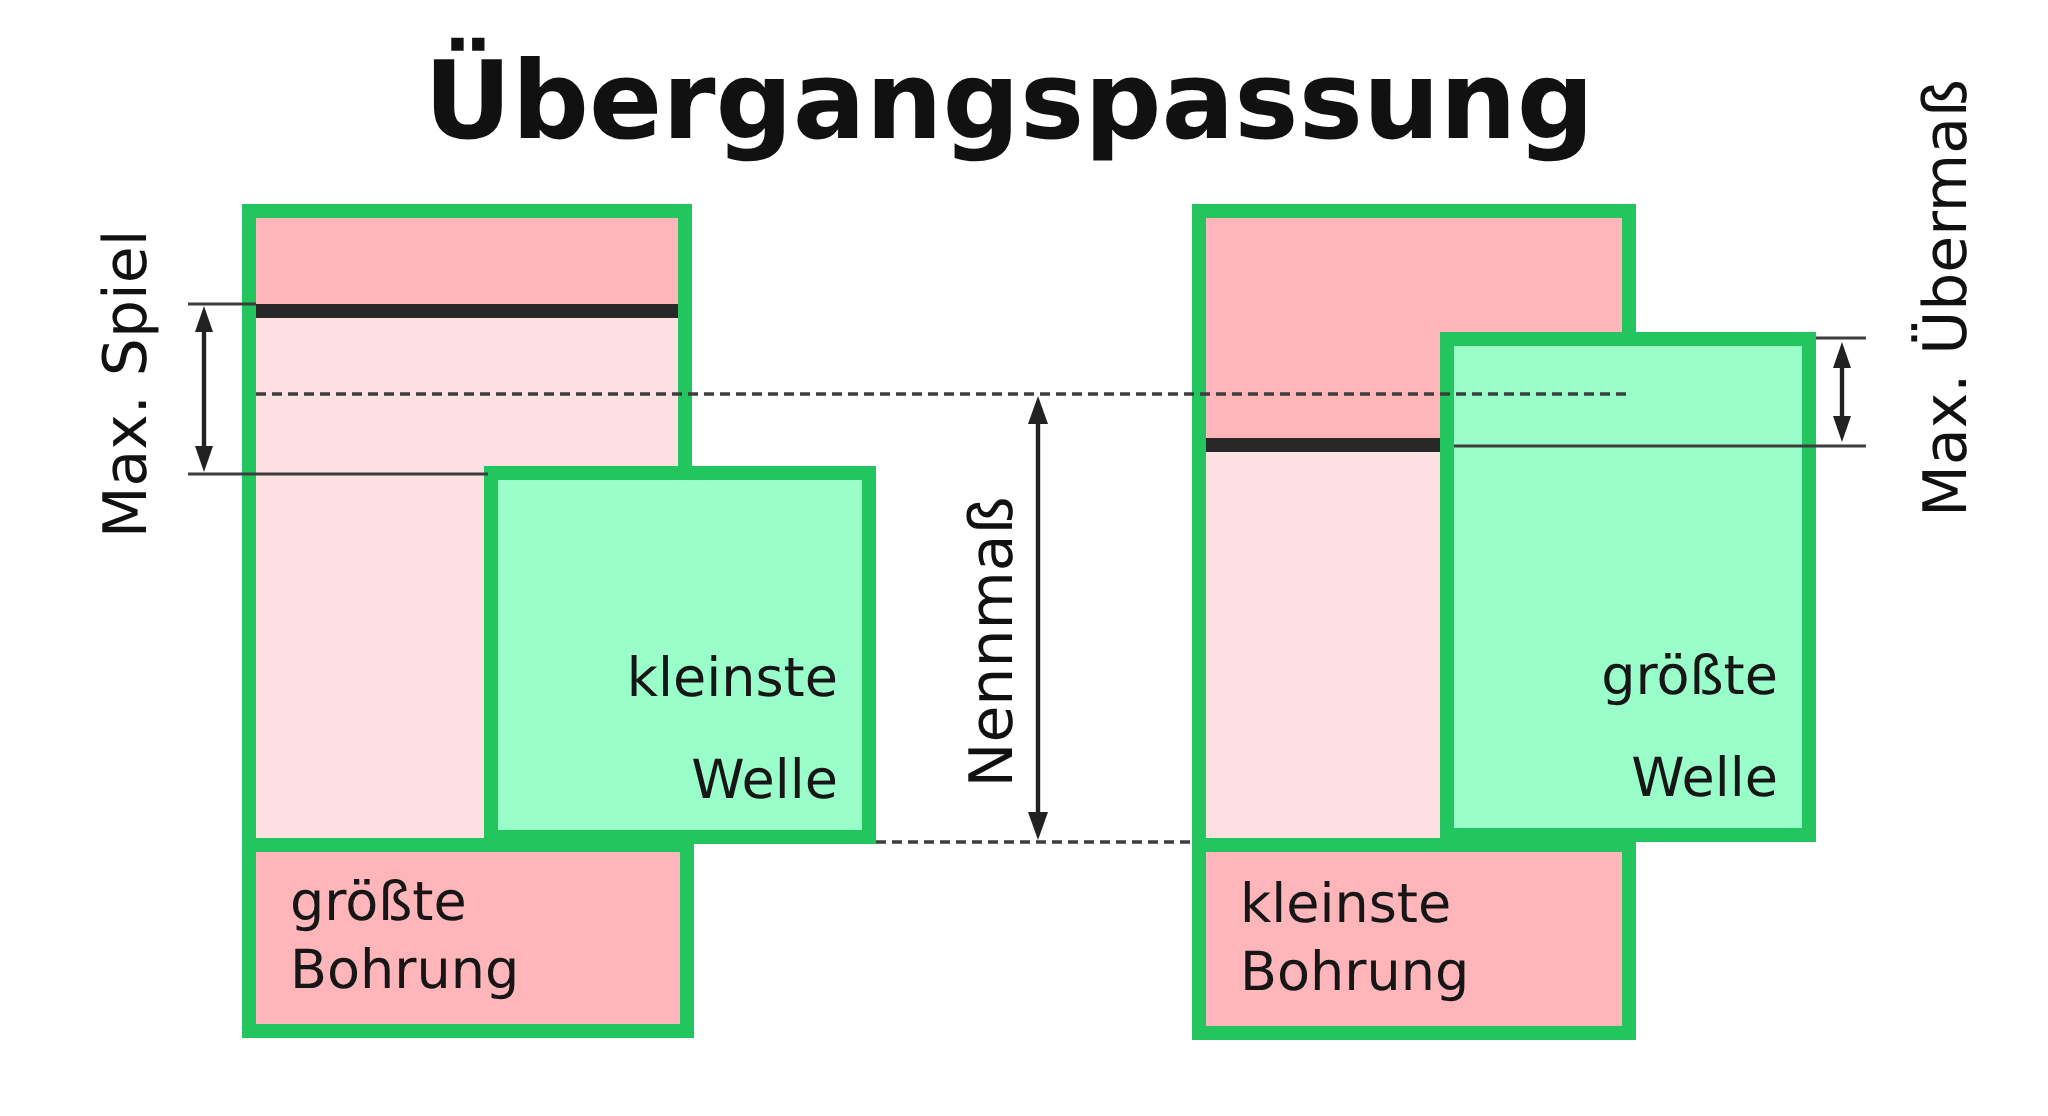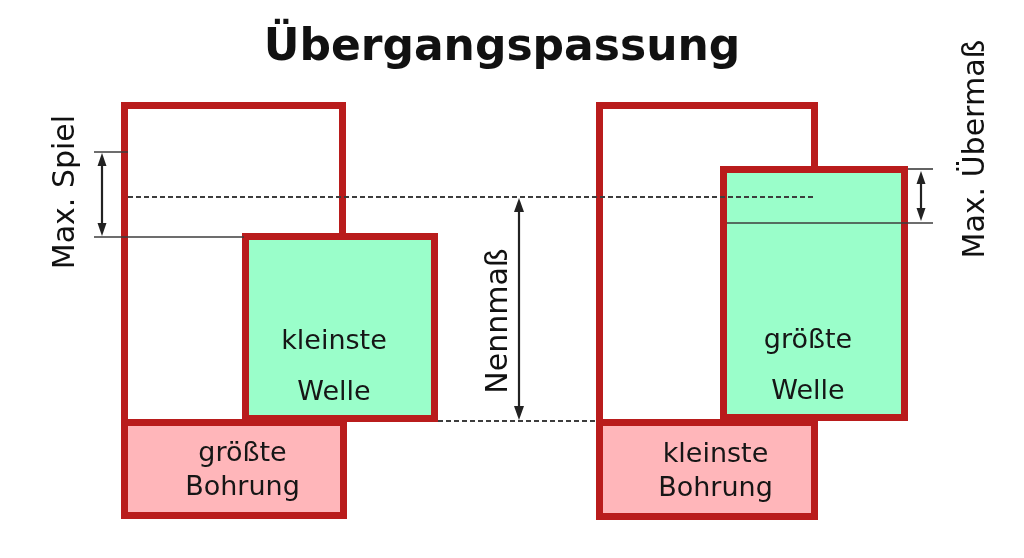--- a/index.html
+++ b/index.html
@@ -2,23 +2,23 @@
 <html><head>
 <meta charset="utf-8">
 <style>
   html,body{margin:0;padding:0;background:#fff;}
   #canvas{
     position:relative;width:1024px;height:558px;background:#ffffff;overflow:hidden;
     font-family:"DejaVu Sans","Liberation Sans",sans-serif;color:#111;
   }
   .title{
     position:absolute;left:212px;top:20px;width:580px;margin:0;
-    text-align:center;font-size:44px;font-weight:bold;line-height:1.15;color:#111;
+    text-align:center;font-size:54px;font-weight:bold;line-height:1.15;color:#111;
   }
-  .rect{position:absolute;border:7px solid #b91c1c;box-sizing:border-box;align-items:center;}
+  .rect{position:absolute;border:7px solid #22c55e;box-sizing:border-box;}
   .stack{display:flex;flex-direction:column;}
   .zone-dark{background:#ffb6ba;}
   .zone-light{background:#fde0e2;flex:1;}
   .divider{height:7px;background:#282828;}
   
   .bore-upper-left{left:121px;top:102px;width:225px;height:324px;z-index:1;}
   .bore-upper-left .zone-dark{height:43px;}
   .band-left{left:121px;top:419px;width:226px;height:100px;background:#ffb6ba;z-index:1;}
   .green-left{left:242px;top:233px;width:196px;height:189px;background:#9afeca;z-index:3;}
   

